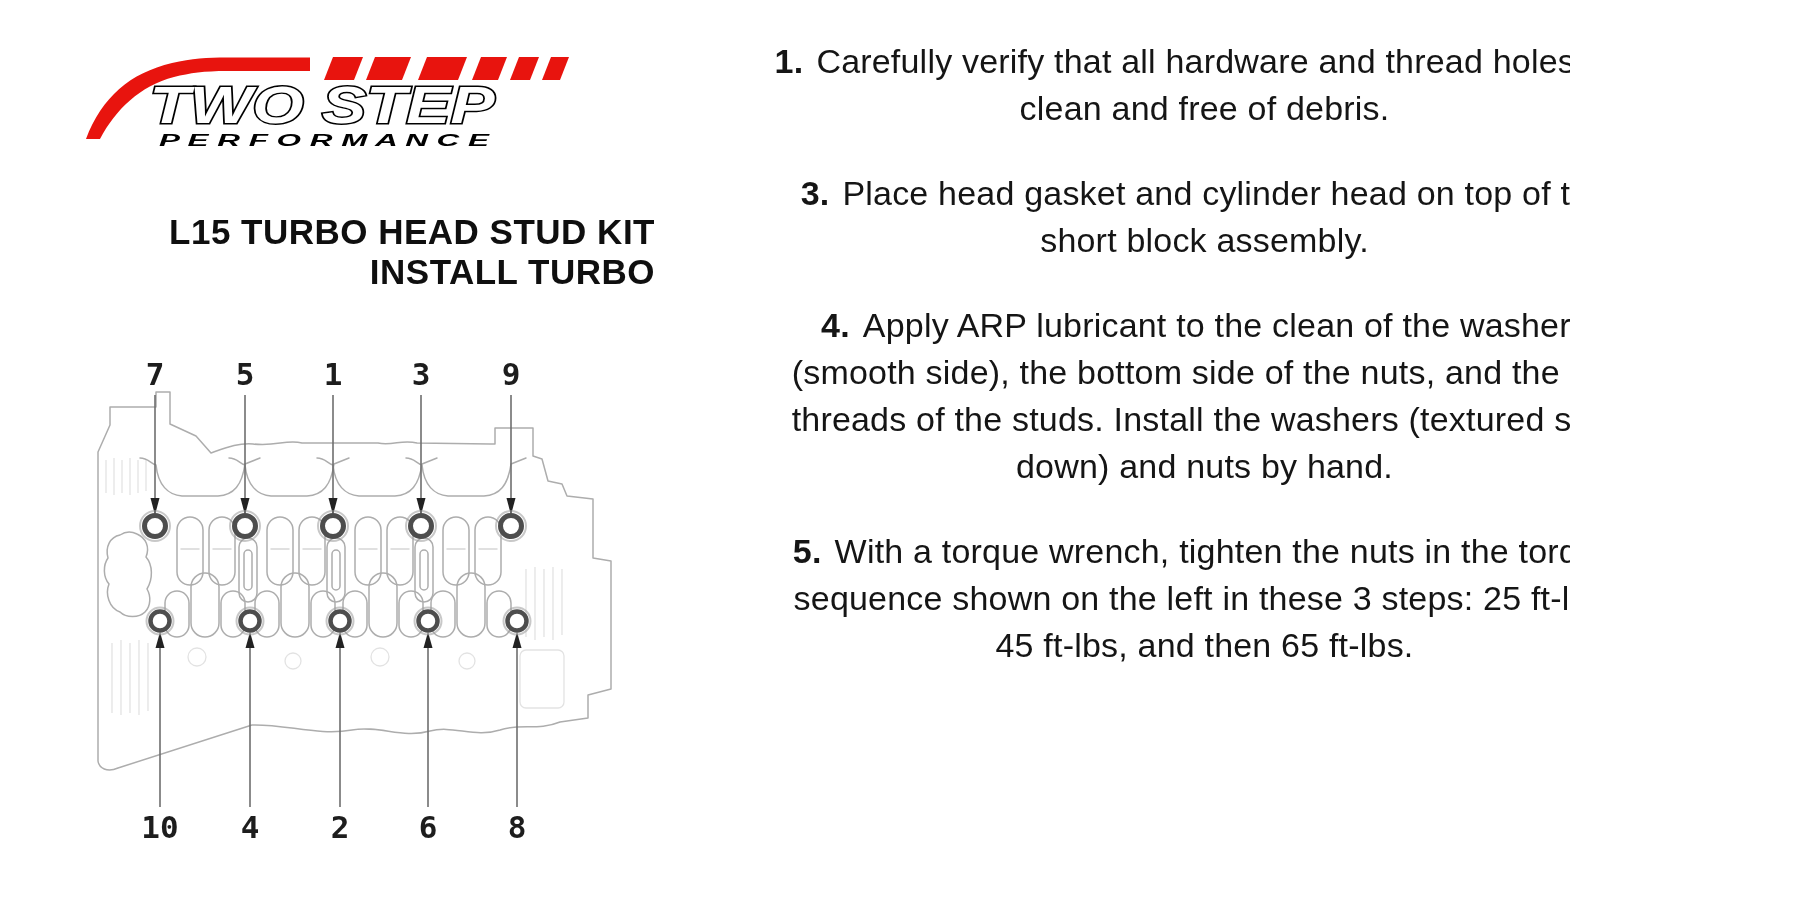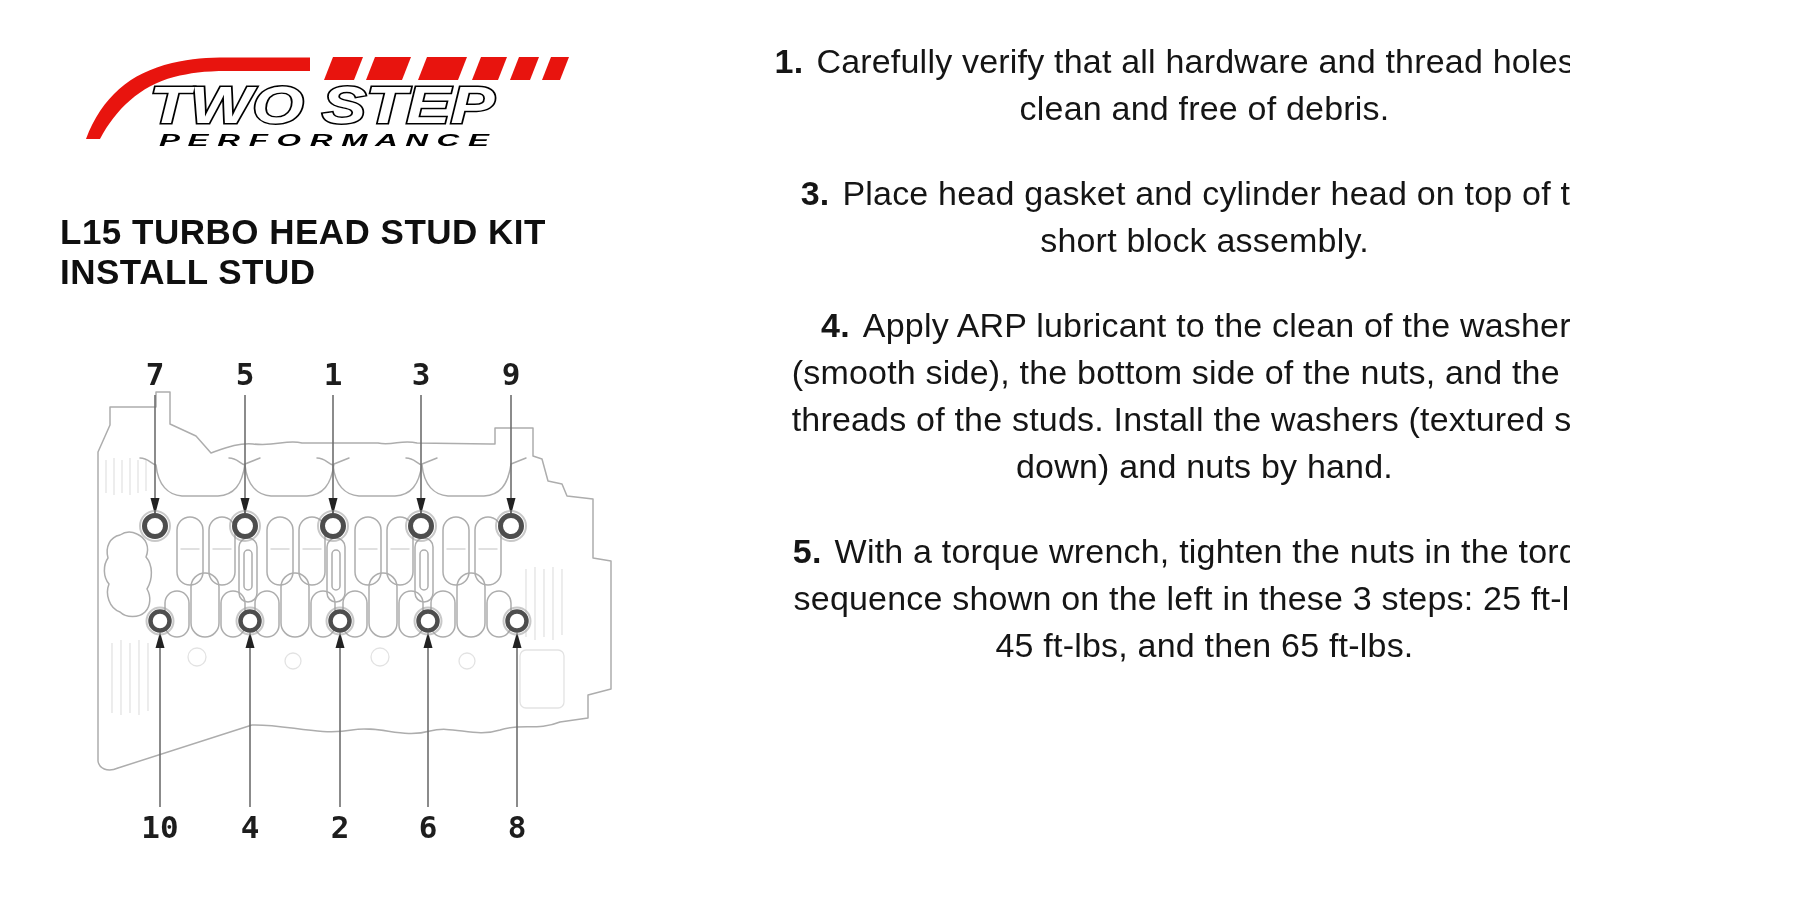--- a/index.html
+++ b/index.html
@@ -1,21 +1,21 @@
 <!DOCTYPE html>
 <html><head>
 <meta charset="utf-8">
 <style>
   html,body{margin:0;padding:0;background:#ffffff;}
   .page{position:relative;width:1570px;height:900px;background:#ffffff;overflow:hidden;
         font-family:"Liberation Sans",sans-serif;color:#141414;}
 
   
   .logo-svg{position:absolute;left:72px;top:35px;width:520px;height:135px;}
-  .guide-title{position:absolute;left:60px;top:212px;width:595px;text-align:left;
+  .guide-title{position:absolute;left:60px;top:212px;width:595px;text-align:right;
                font-size:35px;line-height:40px;font-weight:700;color:#0f0f0f;letter-spacing:.5px;}
   .diagram-svg{position:absolute;left:90px;top:295px;width:540px;height:570px;}
 
   
   .instructions{position:absolute;left:742px;top:38px;width:925px;text-align:center;}
   .step{margin:0 0 38px 0;font-size:34px;line-height:47px;letter-spacing:.2px;color:#151515;}
   .step .num{font-weight:700;margin-right:13px;}
   .step .body{white-space:pre-wrap;}
 
   
@@ -46,21 +46,21 @@
       <polygon points="409,22 435,22 426,45 400,45"></polygon>
       <polygon points="447,22 467,22 458,45 438,45"></polygon>
       <polygon points="479,22 497,22 488,45 470,45"></polygon>
     </g>
     <text class="wordmark" x="250" y="88" text-anchor="middle" font-size="51" textLength="345" lengthAdjust="spacingAndGlyphs">TWO STEP</text>
     <text class="subtitle" x="252" y="111" text-anchor="middle" font-size="16" textLength="330" lengthAdjust="spacingAndGlyphs">P E R F O R M A N C E</text>
   </svg>
 
   <div class="guide-title">
     <div>L15 TURBO HEAD STUD KIT</div>
-    <div>INSTALL STUD</div>
+    <div>INSTALL TURBO</div>
   </div>
 
   <svg class="diagram-svg" viewBox="0 0 540 570">
 
     <g>
       <path class="lw" d="M 8 466 L 8 157 L 20 130 L 20 112 L 66 112 L 66 97 L 80 97 L 80 129 L 106 141 L 121 158
          C 138 152, 148 148, 163 149 C 186 152, 196 144, 212 148 L 288 148 C 303 151, 312 144, 327 148 L 400 149
          L 405 149 L 405 133 L 443 133 L 443 161 L 452 164 L 458 186 L 472 189 L 477 201 L 503 204
          L 503 263 L 521 266 L 521 394 L 498 400 L 498 423 L 470 427
          C 448 436, 430 428, 410 435 C 385 443, 363 430, 340 436 C 312 444, 290 430, 262 435

